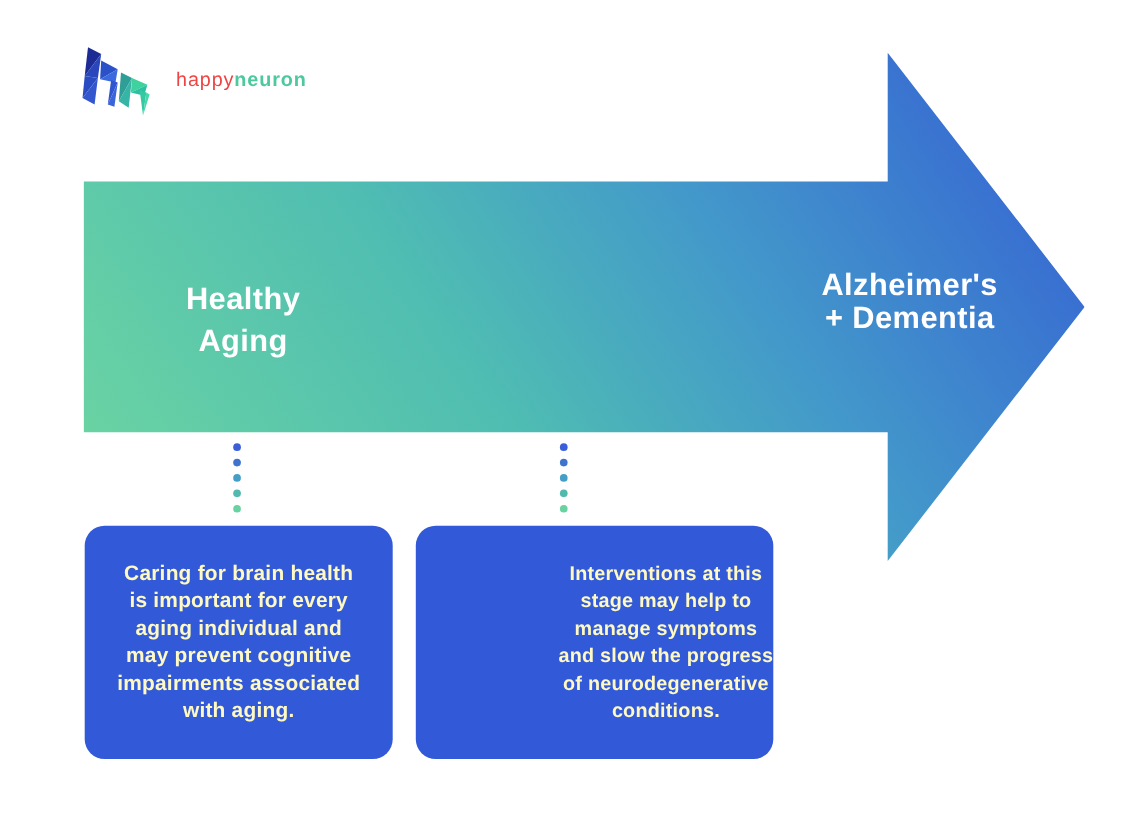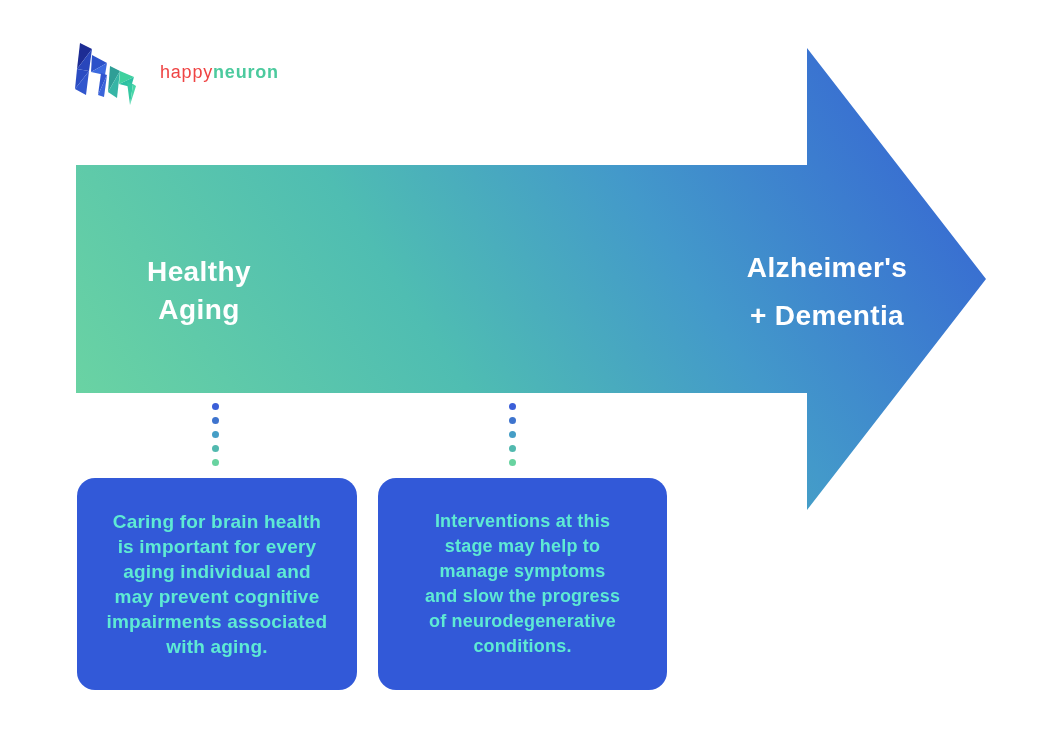--- a/index.html
+++ b/index.html
@@ -46,23 +46,23 @@
   
   .stage {
     position: absolute;
     color: #ffffff;
     font-weight: 700;
     text-align: center;
     white-space: pre-line;
     letter-spacing: 0.4px;
     font-size: 28px;
   }
-  .stage-1 { left: 94px; top: 253px; width: 210px; line-height: 38px; }
+  .stage-1 { left: 116px; top: 253px; width: 210px; line-height: 38px; }
   .stage-2 { left: 397px; top: 227px; width: 230px; line-height: 40px; }
-  .stage-3 { left: 707px; top: 244px; width: 240px; line-height: 48px; }
+  .stage-3 { left: 707px; top: 244px; width: 240px; line-height: 30px; }
 
   
   .connector {
     position: absolute;
     top: 403px;
     display: flex;
     flex-direction: column;
     gap: 7px;
     align-items: center;
   }
@@ -75,28 +75,28 @@
     display: block;
   }
 
   
   .card {
     position: absolute;
     top: 478px;
     height: 212px;
     background: #3259d8;
     border-radius: 18px;
-    color: #5eead4;
+    color: #fef9c3;
     display: flex;
     align-items: center;
     justify-content: center;
     text-align: center;
   }
   .card-1 { left: 77px;  width: 280px; }
-  .card-2 { left: 378px; width: 289px; }
+  .card-2 { left: 378px; width: 325px; justify-content: flex-end; }
   .card p {
     font-weight: 700;
     white-space: pre-line;
     letter-spacing: 0.2px;
   }
   .card-1 p { font-size: 19px; line-height: 25px; }
   .card-2 p { font-size: 18px; line-height: 25px; }
 </style>
 </head>
 <body>

